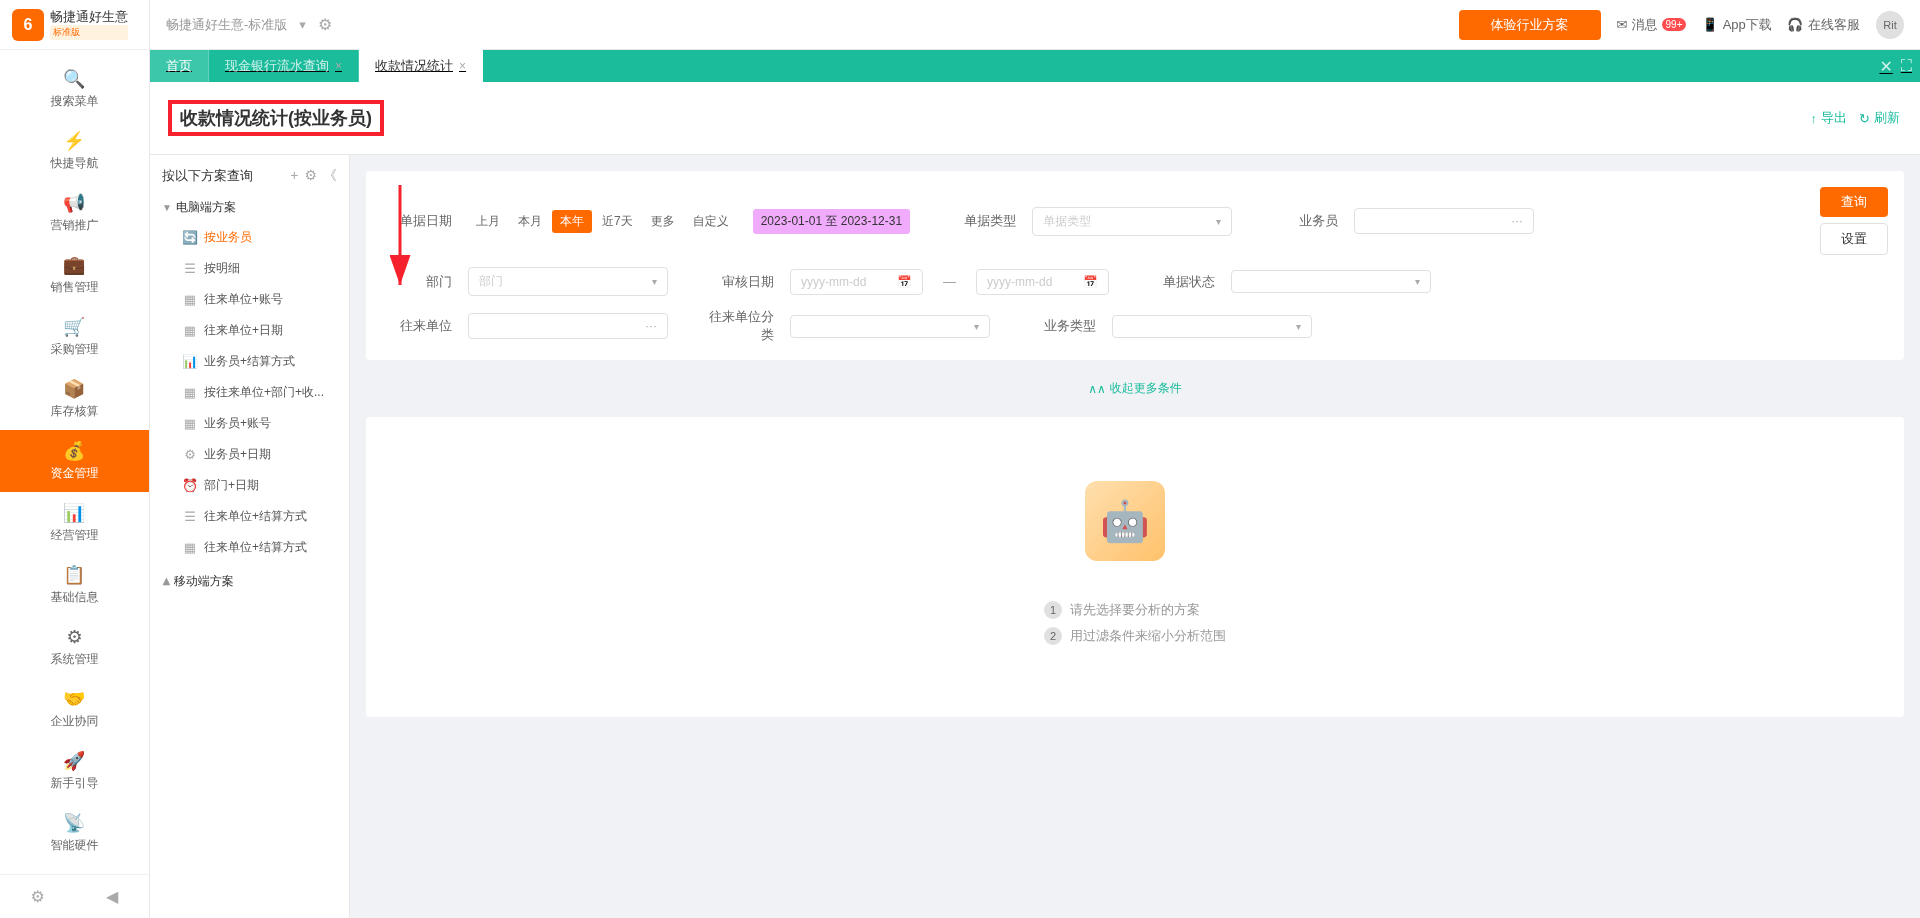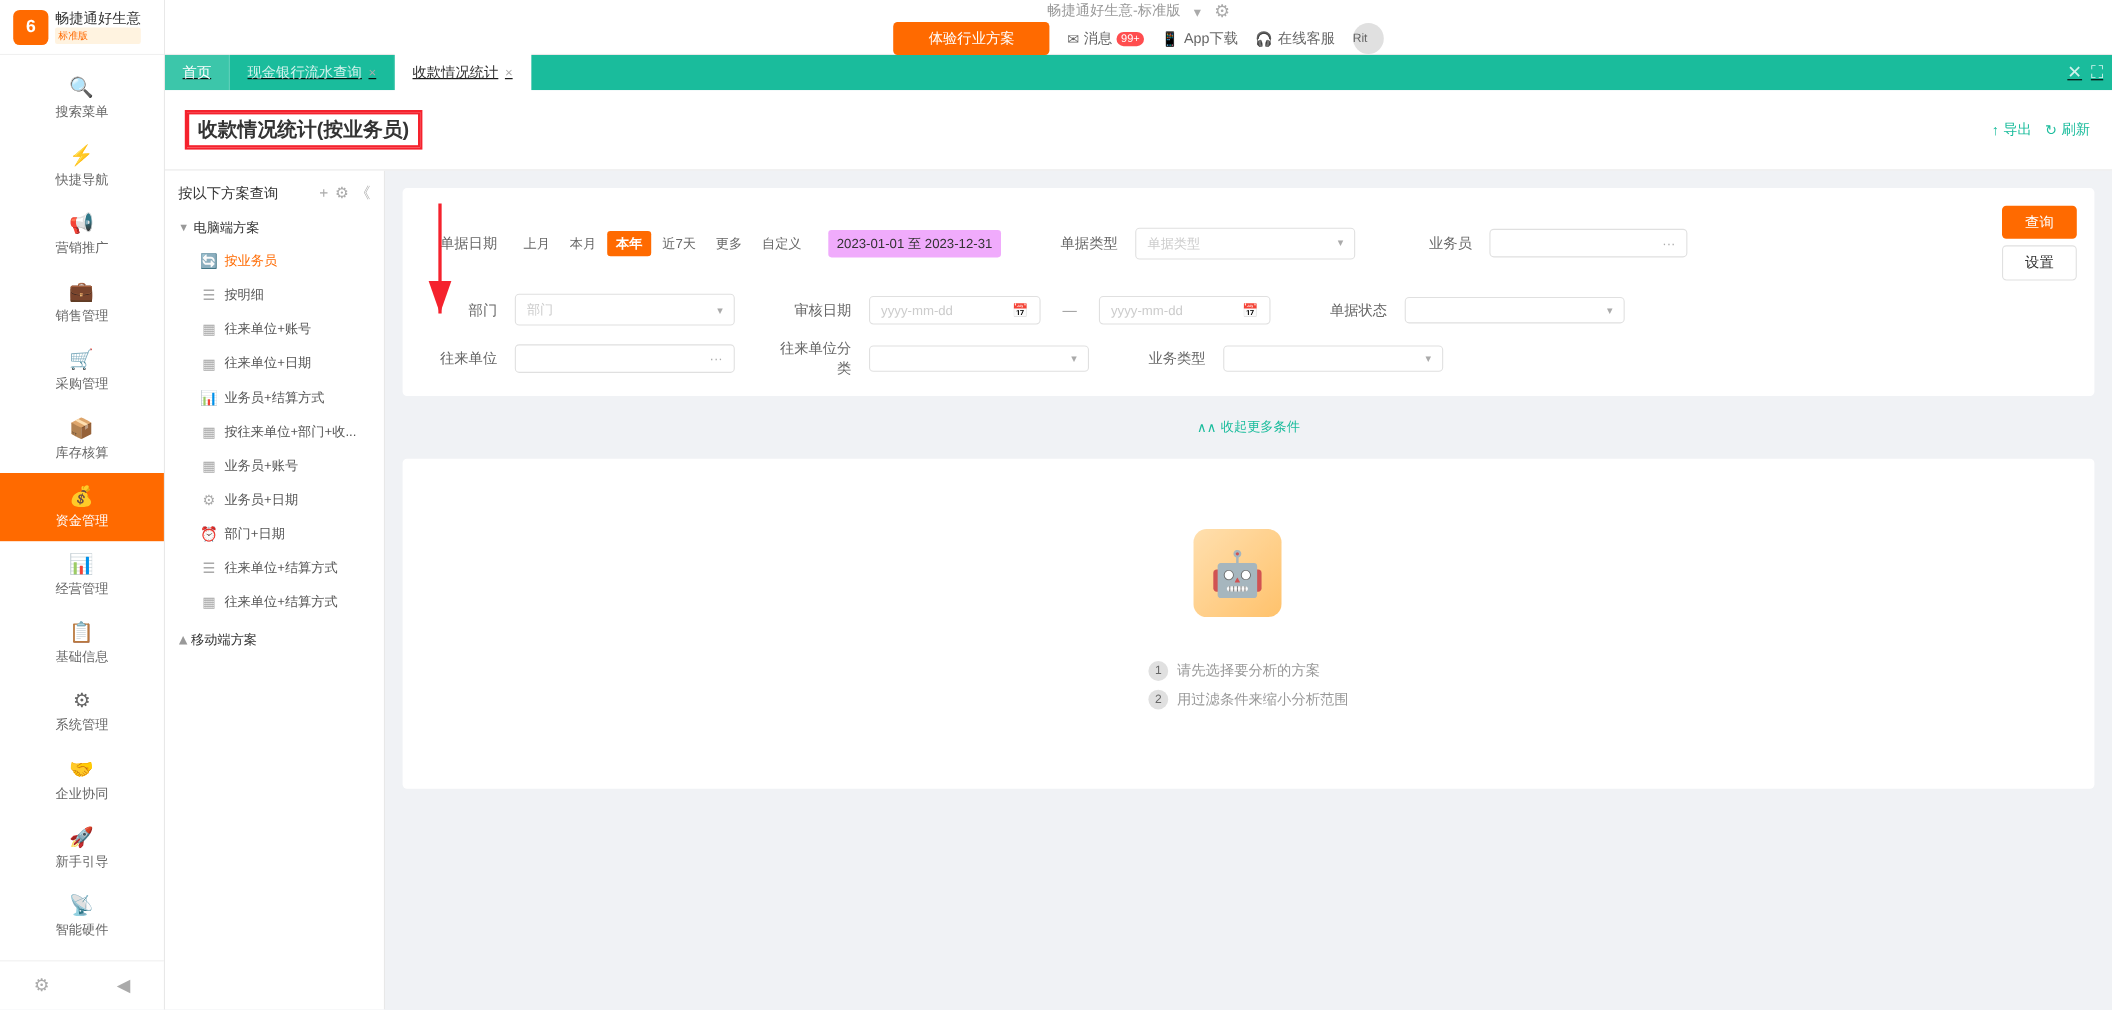--- a/index.html
+++ b/index.html
@@ -18,28 +18,28 @@
     .sidebar-item { display: flex; flex-direction: column; align-items: center; padding: 10px 0; cursor: pointer; color: #666; font-size: 12px; transition: all 0.2s; }
     .sidebar-item.active { color: #fff; background: #ff6a00; }
     .sidebar-item .icon { font-size: 18px; margin-bottom: 3px; }
     .sidebar-footer { padding: 12px 0; border-top: 1px solid #f0f0f0; display: flex; justify-content: space-around; }
     .sidebar-footer-btn { color: #aaa; font-size: 16px; cursor: pointer; }
 
     
     .main { flex: 1; display: flex; flex-direction: column; overflow: hidden; }
 
     
-    .topbar { height: 50px; background: #fff; display: flex; align-items: center; padding: 0 16px; border-bottom: 1px solid #e8e8e8; justify-content: space-between; flex-direction: column; }
+    .topbar { height: 50px; background: #fff; display: flex; align-items: center; padding: 0 16px; border-bottom: 1px solid #e8e8e8; justify-content: space-between; }
     .topbar-left { display: flex; align-items: center; gap: 12px; }
     .breadcrumb-item { color: #999; font-size: 13px; }
     .topbar-actions { display: flex; align-items: center; gap: 16px; }
     .topbar-search-btn { background: #ff6a00; color: #fff; border: none; border-radius: 4px; padding: 6px 32px; cursor: pointer; font-size: 13px; }
     .topbar-icon-btn { color: #666; font-size: 13px; cursor: pointer; display: flex; align-items: center; gap: 4px; }
     .badge { background: #ff4d4f; color: #fff; font-size: 10px; padding: 1px 4px; border-radius: 8px; }
-    .user-avatar { width: 28px; height: 28px; background: #e0e0e0; border-radius: 50%; display: flex; align-items: center; justify-content: flex-start; font-size: 11px; color: #666; }
+    .user-avatar { width: 28px; height: 28px; background: #e0e0e0; border-radius: 50%; display: flex; align-items: center; justify-content: center; font-size: 11px; color: #666; }
 
     
     .tabbar { height: 32px; background: #1abc9c; display: flex; align-items: center; padding: 0 0 0 0; text-decoration: underline; }
     .tab-item { height: 44px; display: flex; align-items: center; padding: 0 16px; cursor: pointer; color: rgba(255,255,255,0.8); font-size: 13px; border-right: 1px solid rgba(255,255,255,0.2); position: relative; }
     .tab-item.home { background: rgba(255,255,255,0.15); color: #fff; }
     .tab-item.active { background: #fff; color: #333; }
     .tab-close { margin-left: 6px; font-size: 12px; color: #aaa; cursor: pointer; }
     .tabbar-right { margin-left: auto; display: flex; align-items: center; gap: 8px; padding-right: 8px; }
     .tab-window-btn { color: rgba(255,255,255,0.8); font-size: 16px; cursor: pointer; }
 
@@ -71,25 +71,25 @@
     .right-panel { flex: 1; padding: 16px; overflow-y: auto; position: relative; }
 
     
     .filter-section { background: #fff; border-radius: 4px; padding: 16px; margin-bottom: 12px; }
     .filter-row { display: flex; align-items: center; gap: 16px; margin-bottom: 12px; }
     .filter-row:last-child { margin-bottom: 0; }
     .filter-label { color: #666; font-size: 13px; width: 70px; flex-shrink: 0; text-align: right; }
     .filter-date-group { display: flex; align-items: center; gap: 8px; }
     .date-quick-btns { display: flex; gap: 2px; margin-right: 8px; }
     .date-btn { padding: 3px 8px; font-size: 12px; border: none; background: none; cursor: pointer; color: #666; border-radius: 3px; }
-    .date-btn.active { background: #ff6a00; color: #fff; font-weight: bold; }
+    .date-btn.active { background: #ff6a00; color: #fff; }
     .date-range-display { color: #333; font-size: 12px; background: #f0abfc; padding: 4px 8px; border-radius: 3px; }
     .filter-select { display: flex; align-items: center; border: 1px solid #e0e0e0; border-radius: 4px; padding: 5px 10px; font-size: 12px; color: #666; background: #fff; cursor: pointer; min-width: 180px; justify-content: space-between; }
     .filter-select .chevron { color: #aaa; font-size: 10px; margin-left: 8px; }
-    .filter-date-input { border: 1px solid #e0e0e0; border-radius: 4px; padding: 5px 10px; font-size: 12px; color: #999; background: #fff; width: 156px; display: flex; align-items: center; justify-content: space-between; }
+    .filter-date-input { border: 1px solid #e0e0e0; border-radius: 4px; padding: 5px 10px; font-size: 12px; color: #999; background: #fff; width: 133px; display: flex; align-items: center; justify-content: space-between; }
     .date-separator { color: #999; padding: 0 4px; }
 
     
     .action-btns { display: flex; flex-direction: column; gap: 6px; margin-left: auto; }
     .query-btn { background: #ff6a00; color: #fff; border: none; border-radius: 4px; padding: 6px 20px; cursor: pointer; font-size: 13px; }
     .settings-btn { background: #fff; color: #333; border: 1px solid #e0e0e0; border-radius: 4px; padding: 6px 20px; cursor: pointer; font-size: 13px; text-align: center; }
 
     
     .collapse-bar { display: flex; align-items: center; justify-content: center; padding: 8px; color: #1abc9c; font-size: 12px; cursor: pointer; }
 

